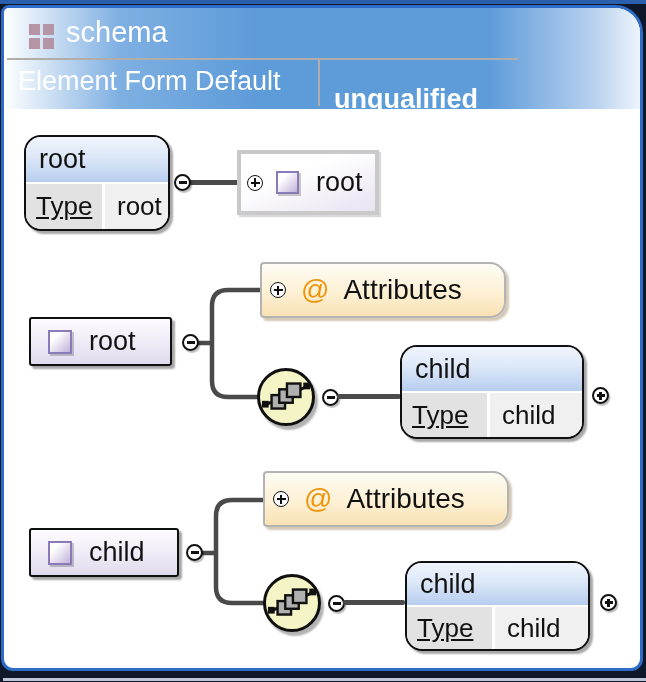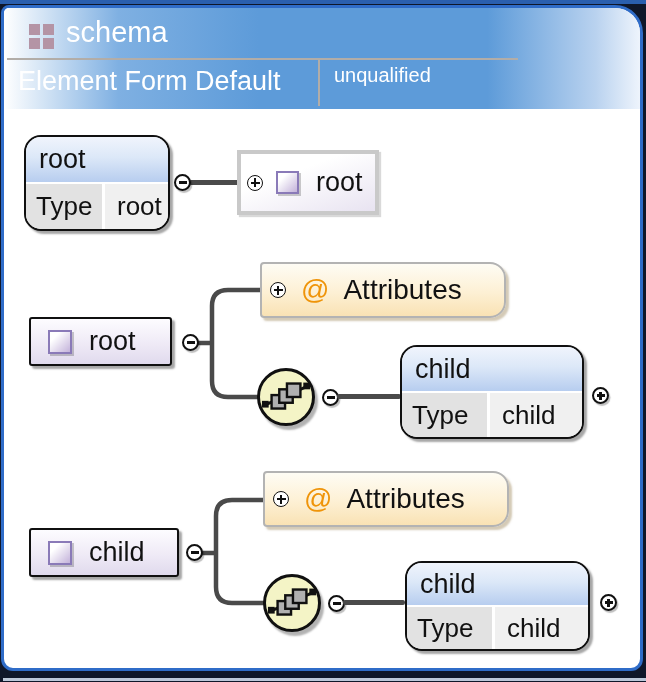--- a/index.html
+++ b/index.html
@@ -15,29 +15,29 @@
         border:3.5px solid #2f6cc8;border-radius:8px 28px 12px 12px;background:#fff;overflow:hidden;}
   .header-band{position:absolute;left:0;top:0;width:100%;height:101px;
         background:linear-gradient(90deg,#ffffff 0%,#7fb0e2 18%,#5d9bd9 40%,#5d9bd9 76%,#b9d2ef 93%,#eef4fc 100%);}
 
   .hdr-title{position:absolute;left:66px;top:16px;font-size:29px;color:#fff;}
   .grid-icon{position:absolute;left:29px;top:24px;display:grid;grid-template-columns:11px 11px;grid-template-rows:11px 11px;gap:3px;}
   .grid-icon span{background:#b494a5;}
   .hdr-hdiv{position:absolute;left:7px;top:58px;width:511px;height:2px;background:#b2ada8;}
   .hdr-vdiv{position:absolute;left:318px;top:60px;width:2px;height:46px;background:#b2ada8;}
   .hdr-field-label{position:absolute;left:18px;top:66px;font-size:27px;color:#fff;text-align:center;}
-  .hdr-field-value{position:absolute;left:334px;top:64px;font-size:20px;color:#fff;}
+  .hdr-field-value{position:absolute;left:334px;top:84px;font-size:27px;color:#fff;font-weight:bold;}
 
   
   .elem-box{position:absolute;box-sizing:border-box;border:2.5px solid #101010;border-radius:17px;
         background:#fff;box-shadow:3px 3px 2px rgba(0,0,0,.35);overflow:hidden;display:flex;flex-direction:column;}
   .elem-box .hd{flex:1;display:flex;align-items:center;padding-left:13px;font-size:27px;
         background:linear-gradient(180deg,#f0f4fc 0%,#dce8f8 45%,#b7cdef 100%);}
   .elem-box .cells{flex:1;display:flex;border-top:2px solid #fff;font-size:26px;}
-  .cell-label{display:flex;align-items:center;padding-left:10px;background:#e2e2e2;border-right:3px solid #fff;box-sizing:border-box;}
+  .cell-label{display:flex;align-items:center;padding-left:10px;background:#e2e2e2;border-right:3px solid #fff;box-sizing:border-box;text-decoration:underline;}
   .cell-value{flex:1;display:flex;align-items:center;padding-left:12px;background:#f0f0f0;}
 
   
   .simple-box{position:absolute;box-sizing:border-box;border:2.5px solid #101010;border-radius:3px;
         background:linear-gradient(180deg,#fdfcff 0%,#efeaf6 55%,#e0daed 100%);
         box-shadow:3px 3px 2px rgba(0,0,0,.35);display:flex;align-items:center;padding-left:17px;font-size:27px;}
   .elem-icon{width:24px;height:24px;box-sizing:border-box;border:2.5px solid #8a7ab8;
         background:linear-gradient(135deg,#ffffff 25%,#c3b2da 100%);box-shadow:2px 2px 0 rgba(0,0,0,.2);margin-right:17px;}
 
   

